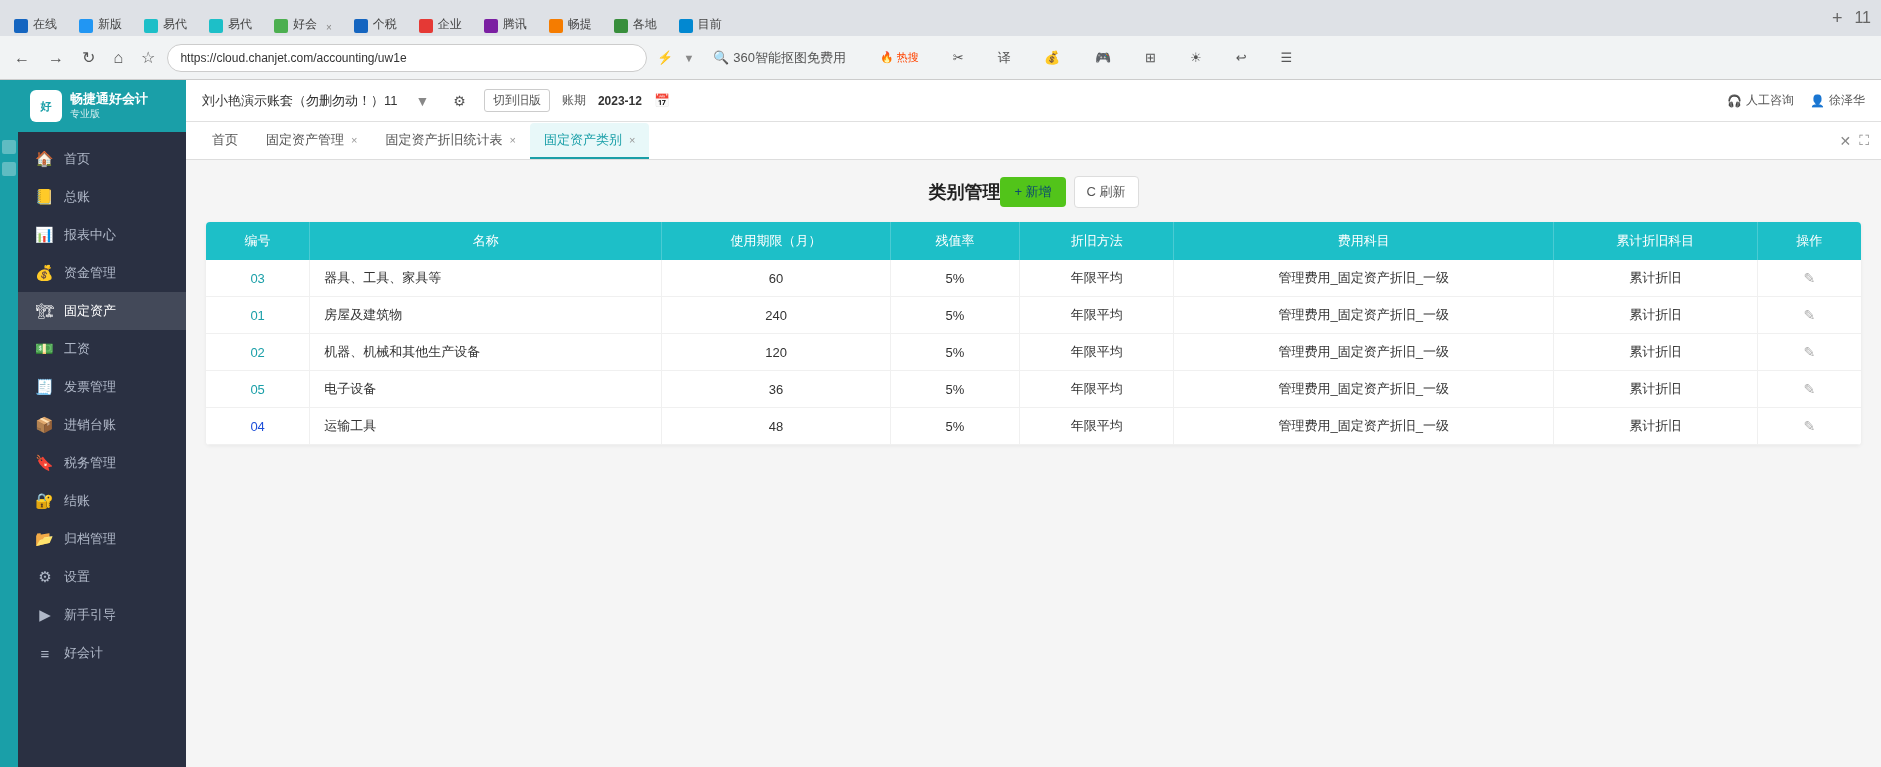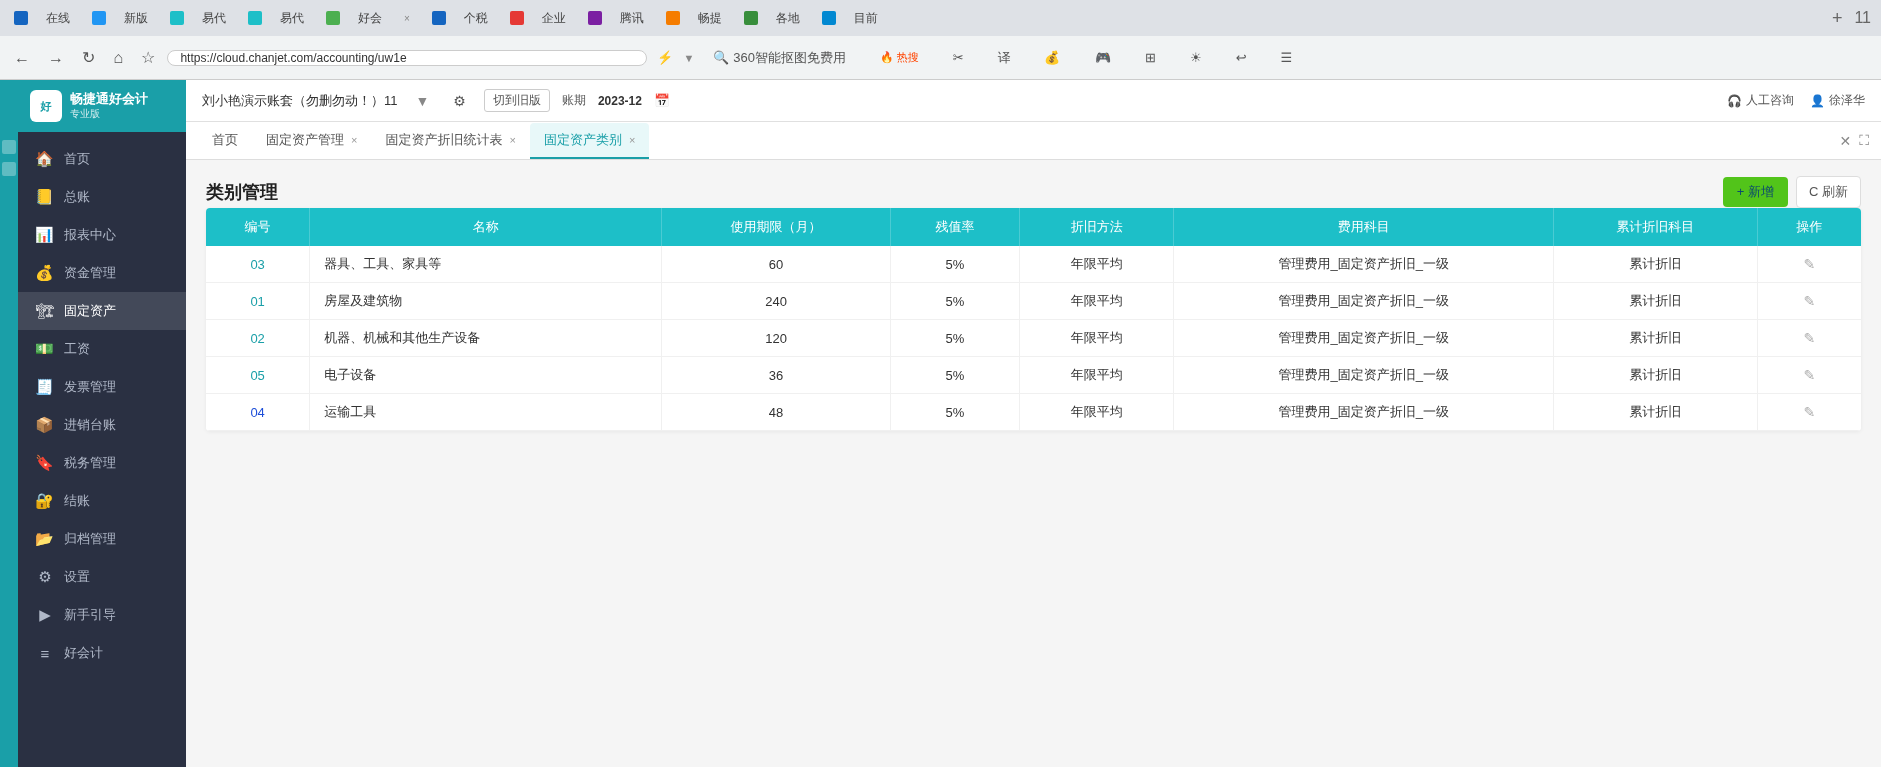--- a/index.html
+++ b/index.html
@@ -1,28 +1,28 @@
 <!DOCTYPE html>
 <html><head>
   <meta charset="utf-8">
   <style>
     * { box-sizing: border-box; margin: 0; padding: 0; }
     body { font-family: "Microsoft YaHei", "PingFang SC", sans-serif; font-size: 13px; background: #f5f5f5; overflow: hidden; }
 
     
     .browser-chrome { background: #dee1e6; width: 100%; }
     .tab-bar { display: flex; align-items: center; height: 36px; background: #dee1e6; padding: 0 4px; gap: 2px; overflow: hidden; }
-    .browser-tab { display: flex; align-items: center; height: 30px; padding: 0 10px; border-radius: 8px 8px 0 0; font-size: 12px; white-space: nowrap; gap: 18px; cursor: pointer; background: #dee1e6; color: #444; }
+    .browser-tab { display: flex; align-items: flex-end; height: 30px; padding: 0 10px; border-radius: 8px 8px 0 0; font-size: 12px; white-space: nowrap; gap: 5px; cursor: pointer; background: #dee1e6; color: #444; }
     .browser-tab .tab-favicon { width: 14px; height: 14px; border-radius: 2px; display: inline-block; flex-shrink: 0; }
     .browser-tab .tab-close { font-size: 10px; color: #888; margin-left: 4px; }
     .tab-add { background: none; border: none; font-size: 18px; color: #666; cursor: pointer; padding: 0 4px; }
 
     .address-bar-row { display: flex; align-items: center; height: 44px; background: #f1f3f4; padding: 0 8px; gap: 6px; border-bottom: 1px solid #ccc; }
     .nav-btn { background: none; border: none; font-size: 16px; color: #555; cursor: pointer; padding: 2px 6px; border-radius: 4px; }
-    .address-field { flex: 1; max-width: 480px; height: 16px; border: 1px solid #ccc; border-radius: 14px; padding: 0 12px; font-size: 12px; background: #fff; color: #333; outline: none; }
+    .address-field { flex: 1; max-width: 480px; height: 28px; border: 1px solid #ccc; border-radius: 14px; padding: 0 12px; font-size: 12px; background: #fff; color: #333; outline: none; }
     .toolbar-icons { display: flex; align-items: center; gap: 24px; margin-left: 8px; font-size: 12px; color: #555; }
     .toolbar-icon-btn { background: none; border: none; cursor: pointer; font-size: 13px; color: #555; padding: 2px 5px; border-radius: 3px; white-space: nowrap; }
     .hot-icon { color: #ff4400; font-size: 11px; }
 
     
     .app-container { display: flex; height: calc(767px - 80px); }
 
     
     .sidebar { width: 168px; background: #2a3042; color: #c8cdd8; display: flex; flex-direction: column; flex-shrink: 0; }
     .sidebar-header { background: #1a9fa8; padding: 10px 12px; display: flex; align-items: center; gap: 8px; }
@@ -57,21 +57,21 @@
     .page-tab { display: flex; align-items: center; gap: 5px; padding: 8px 14px; font-size: 13px; color: #555; cursor: pointer; border-bottom: 2px solid transparent; white-space: nowrap; }
     .page-tab.active { color: #1a9fa8; border-bottom: 2px solid #1a9fa8; background: #e8f8f9; border-radius: 4px 4px 0 0; }
     .page-tab .tab-x { font-size: 11px; color: #999; margin-left: 2px; cursor: pointer; }
     .tab-window-btns { display: flex; gap: 8px; align-items: center; }
     .tab-win-btn { background: none; border: none; font-size: 14px; color: #888; cursor: pointer; }
 
     
     .page-area { flex: 1; overflow-y: auto; padding: 16px 20px; }
 
     
-    .page-title-row { display: flex; align-items: center; justify-content: space-between; }
+    .page-title-row { display: flex; align-items: center; justify-content: center; margin-bottom: 14px; }
     .page-title { font-size: 18px; font-weight: bold; color: #222; }
     .action-buttons { display: flex; gap: 8px; align-items: center; }
     .btn-add { background: #52c41a; color: #0c4a6e; border: none; border-radius: 4px; padding: 6px 14px; font-size: 13px; cursor: pointer; display: flex; align-items: center; gap: 4px; }
     .btn-refresh { background: #fff; color: #555; border: 1px solid #ddd; border-radius: 4px; padding: 6px 12px; font-size: 13px; cursor: pointer; display: flex; align-items: center; gap: 4px; }
 
     
     .data-table { width: 100%; border-collapse: collapse; background: #fff; border-radius: 4px; overflow: hidden; box-shadow: 0 1px 4px rgba(0,0,0,0.06); }
     .data-table thead tr { background: #1dbfc8; color: #fff; }
     .data-table thead th { padding: 10px 14px; text-align: center; font-weight: normal; font-size: 13px; border-right: 1px solid rgba(255,255,255,0.2); }
     .data-table thead th:last-child { border-right: none; }

